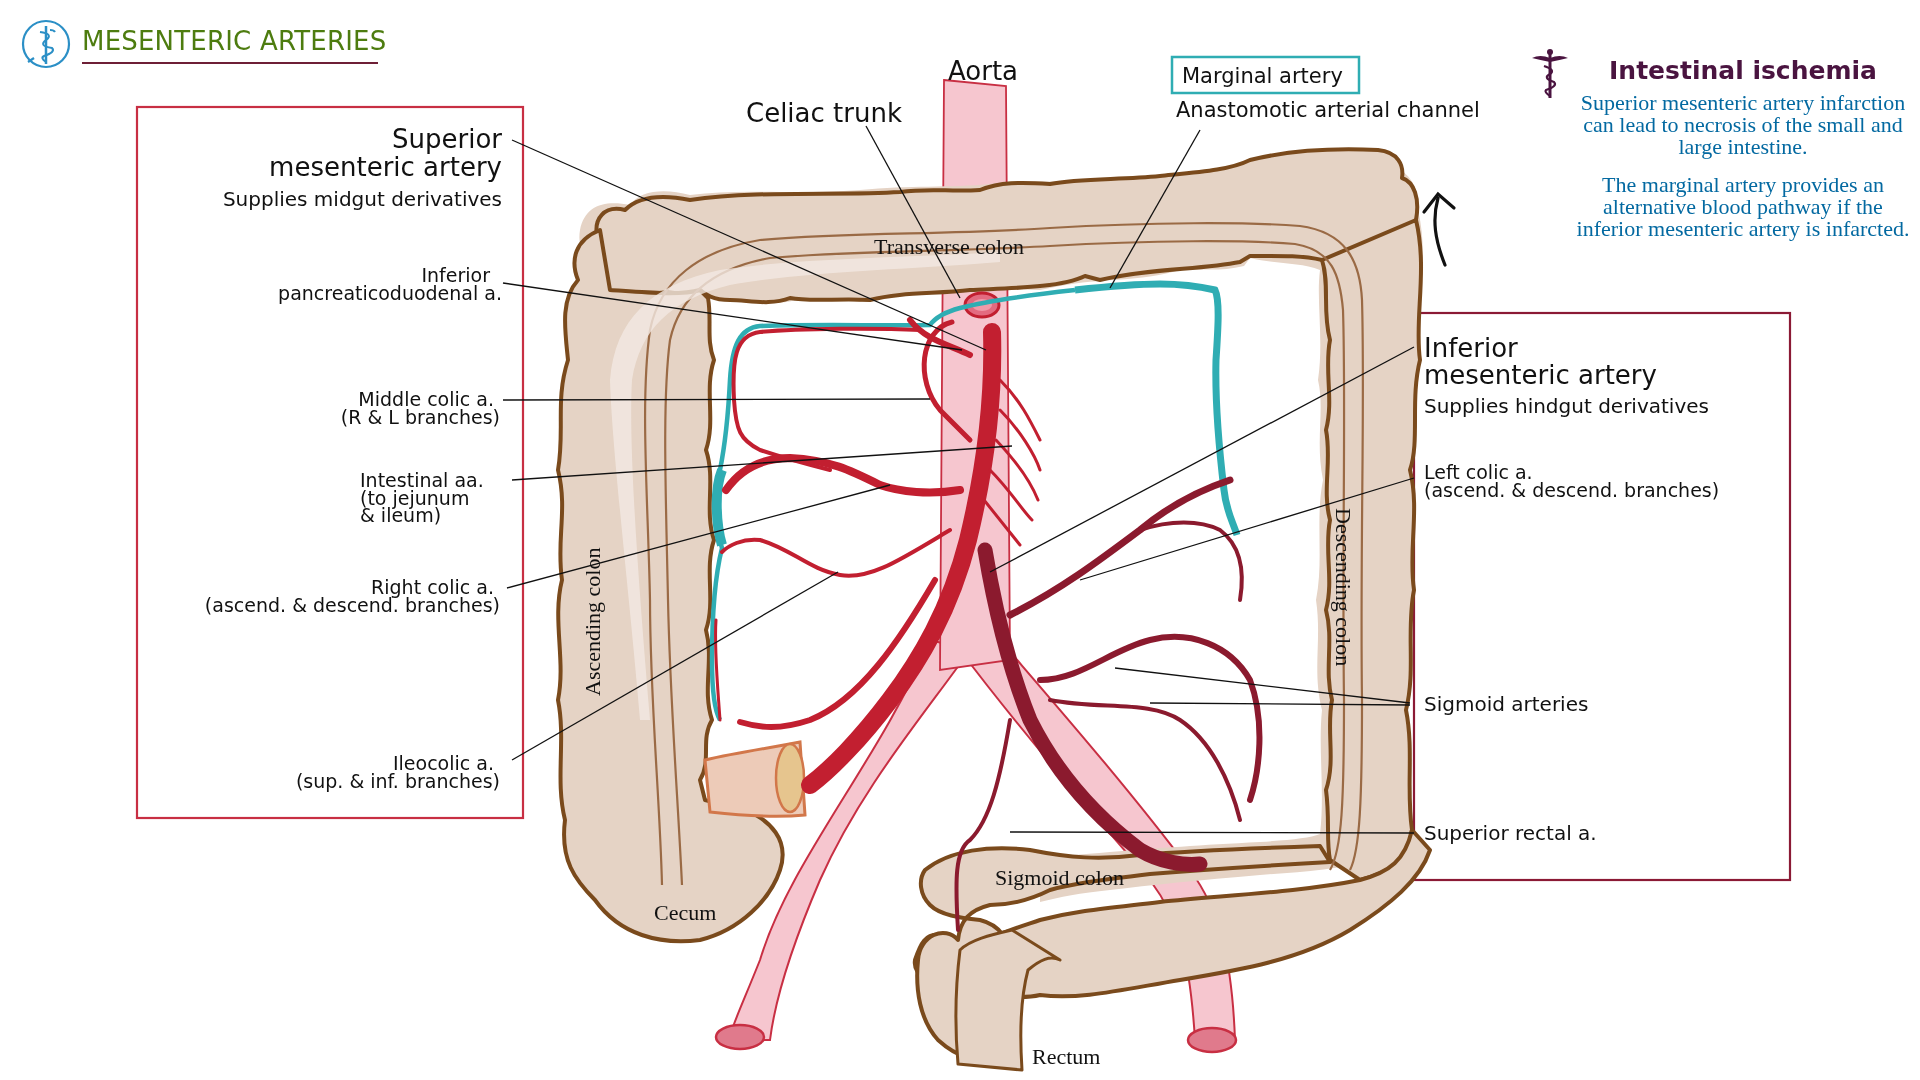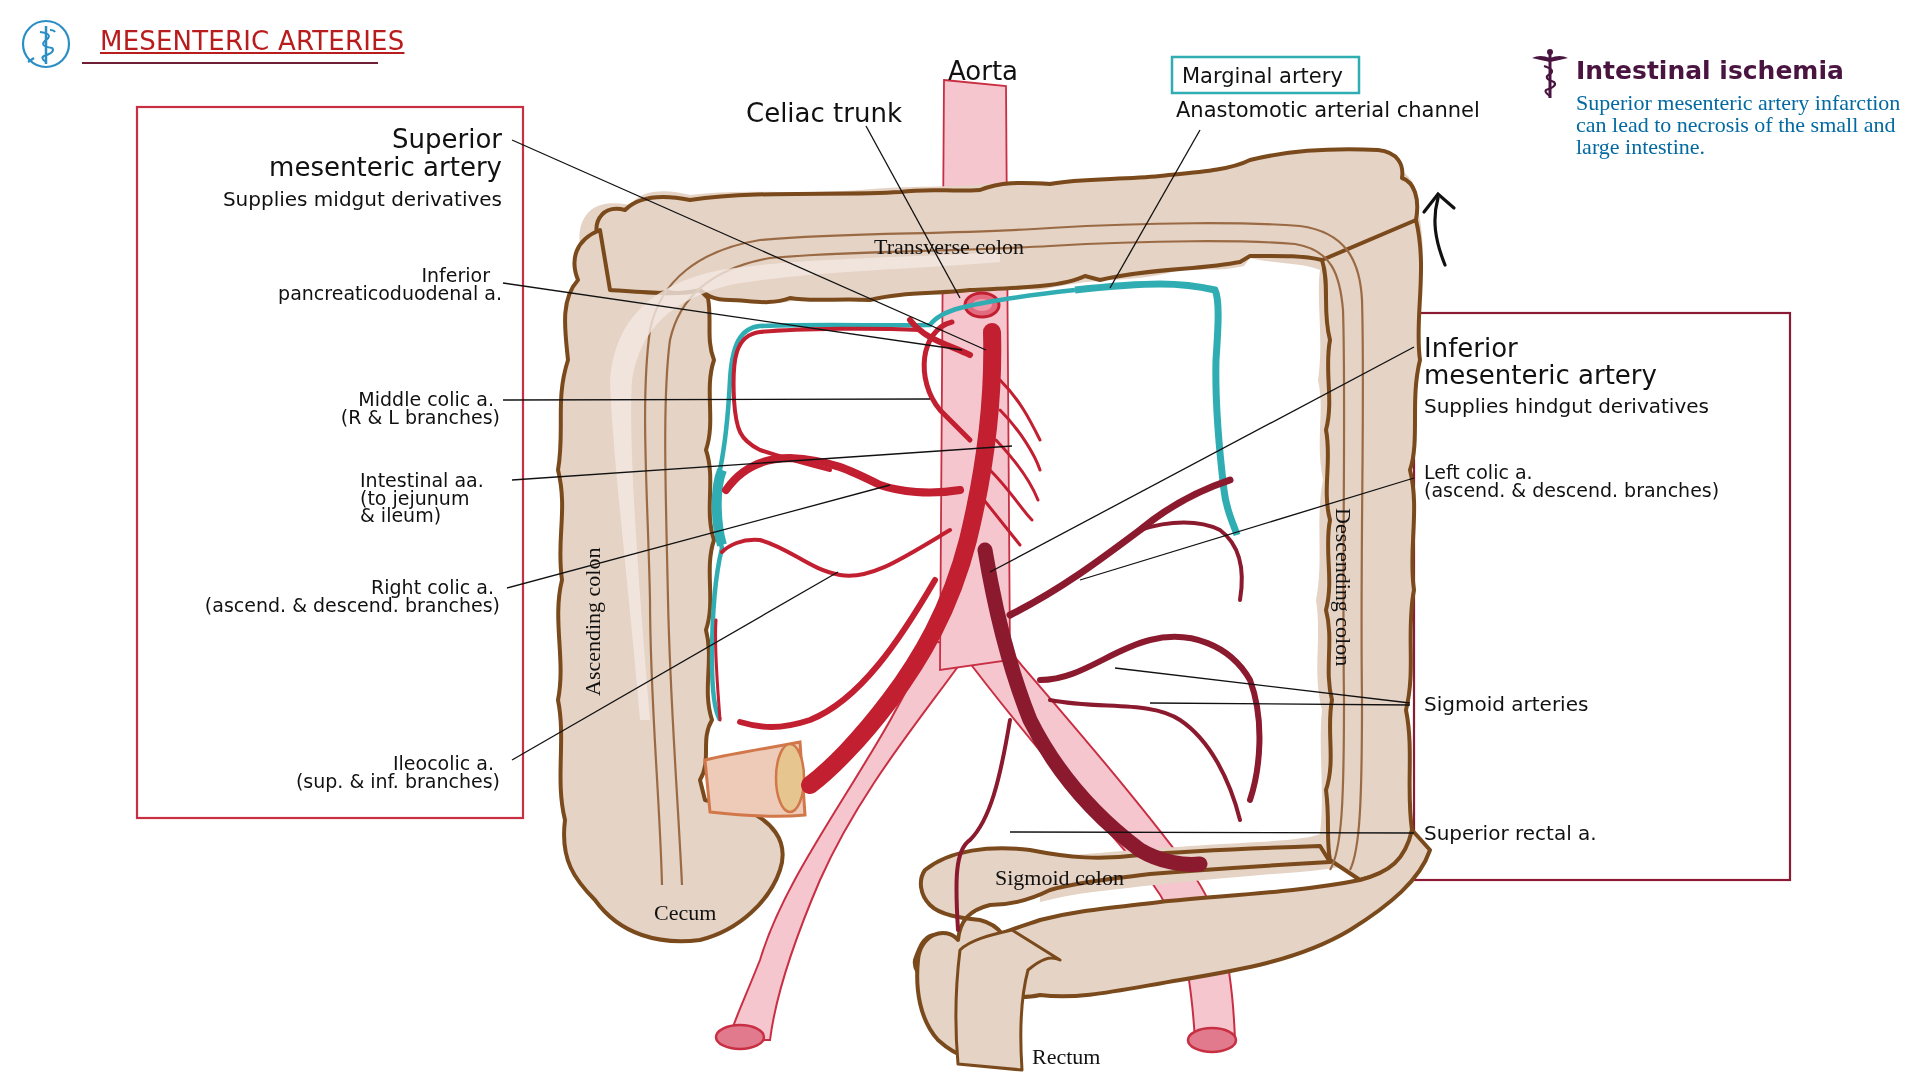--- a/index.html
+++ b/index.html
@@ -1,23 +1,23 @@
 <!DOCTYPE html>
 <html><head>
 <meta charset="utf-8">
 <style>
   html, body { margin:0; padding:0; background:#ffffff; }
   body { width:1920px; height:1080px; position:relative; overflow:hidden; font-family:"DejaVu Sans", sans-serif; }
   #stage { position:absolute; left:0; top:0; width:1920px; height:1080px; }
   .sans { font-family:"DejaVu Sans", sans-serif; fill:#111; }
   .serif { font-family:"Liberation Serif", serif; fill:#111; }
-  .title-text { position:absolute; left:100px; top:26px; font-family:"DejaVu Sans", sans-serif; font-size:26px; color:#b91c1c; letter-spacing:0.2px;text-decoration:underline; }
+  .title-text { position:absolute; left:82px; top:26px; font-family:"DejaVu Sans", sans-serif; font-size:26px; color:#4d7c0f; letter-spacing:0.2px; }
   .title-underline { position:absolute; left:82px; top:62px; width:296px; height:2px; background:#6e1f36; }
   .logo { position:absolute; left:20px; top:18px; width:52px; height:52px; }
-  .side-panel { position:absolute; left:1530px; top:56px; width:380px; }
+  .side-panel { position:absolute; left:1530px; top:56px; width:380px;text-align:center; }
   .side-head { font-family:"DejaVu Sans", sans-serif; font-weight:bold; font-size:25px; color:#4a1440; margin-left:46px; line-height:30px; }
   .side-para { font-family:"Liberation Serif", serif; font-size:22px; line-height:22px; color:#0369a1; margin-left:46px; margin-top:6px; }
   .side-para + .side-para { margin-top:16px; }
   .caduceus { position:absolute; left:0; top:-8px; width:40px; height:52px; }
 </style>
 </head>
 <body>
 
 <svg class="logo" viewBox="0 0 52 52">
   <circle cx="26" cy="26" r="23" fill="none" stroke="#2b8fc6" stroke-width="2.2"></circle>
@@ -32,20 +32,21 @@
 <div class="side-panel">
   <svg class="caduceus" viewBox="0 0 40 52">
     <line x1="20" y1="4" x2="20" y2="50" stroke="#4a1440" stroke-width="3"></line>
     <circle cx="20" cy="4" r="3" fill="#4a1440"></circle>
     <path d="M20 10 Q10 6 2 10 Q10 12 20 14 Z" fill="#4a1440"></path>
     <path d="M20 10 Q30 6 38 10 Q30 12 20 14 Z" fill="#4a1440"></path>
     <path d="M14 18 Q26 22 20 26 Q12 30 24 34 Q28 38 16 42 Q14 44 20 48" fill="none" stroke="#4a1440" stroke-width="2.2"></path>
   </svg>
   <div class="side-head">Intestinal ischemia</div>
   <div class="side-para">Superior mesenteric artery infarction can lead to necrosis of the small and large intestine.</div>
+  <div class="side-para">The marginal artery provides an alternative blood pathway if the inferior mesenteric artery is infarcted.</div>
 </div>
 
 <svg id="stage" viewBox="0 0 1920 1080" xmlns="http://www.w3.org/2000/svg">
 
   <rect x="137" y="107" width="386" height="711" fill="none" stroke="#c82f43" stroke-width="2.2"></rect>
   <rect x="1414" y="313" width="376" height="567" fill="none" stroke="#8b1a35" stroke-width="2.2"></rect>
   <rect x="1172" y="57" width="187" height="36" fill="#fff" stroke="#2fadb3" stroke-width="2.5"></rect>
 
   <g>
     <path d="M930 640 C880 760 790 860 760 960 C740 1010 730 1030 730 1040 L770 1040 C775 1000 790 950 820 880 C860 790 920 720 970 650 Z" fill="#f6c6cf" stroke="#c82f43" stroke-width="2"></path>

